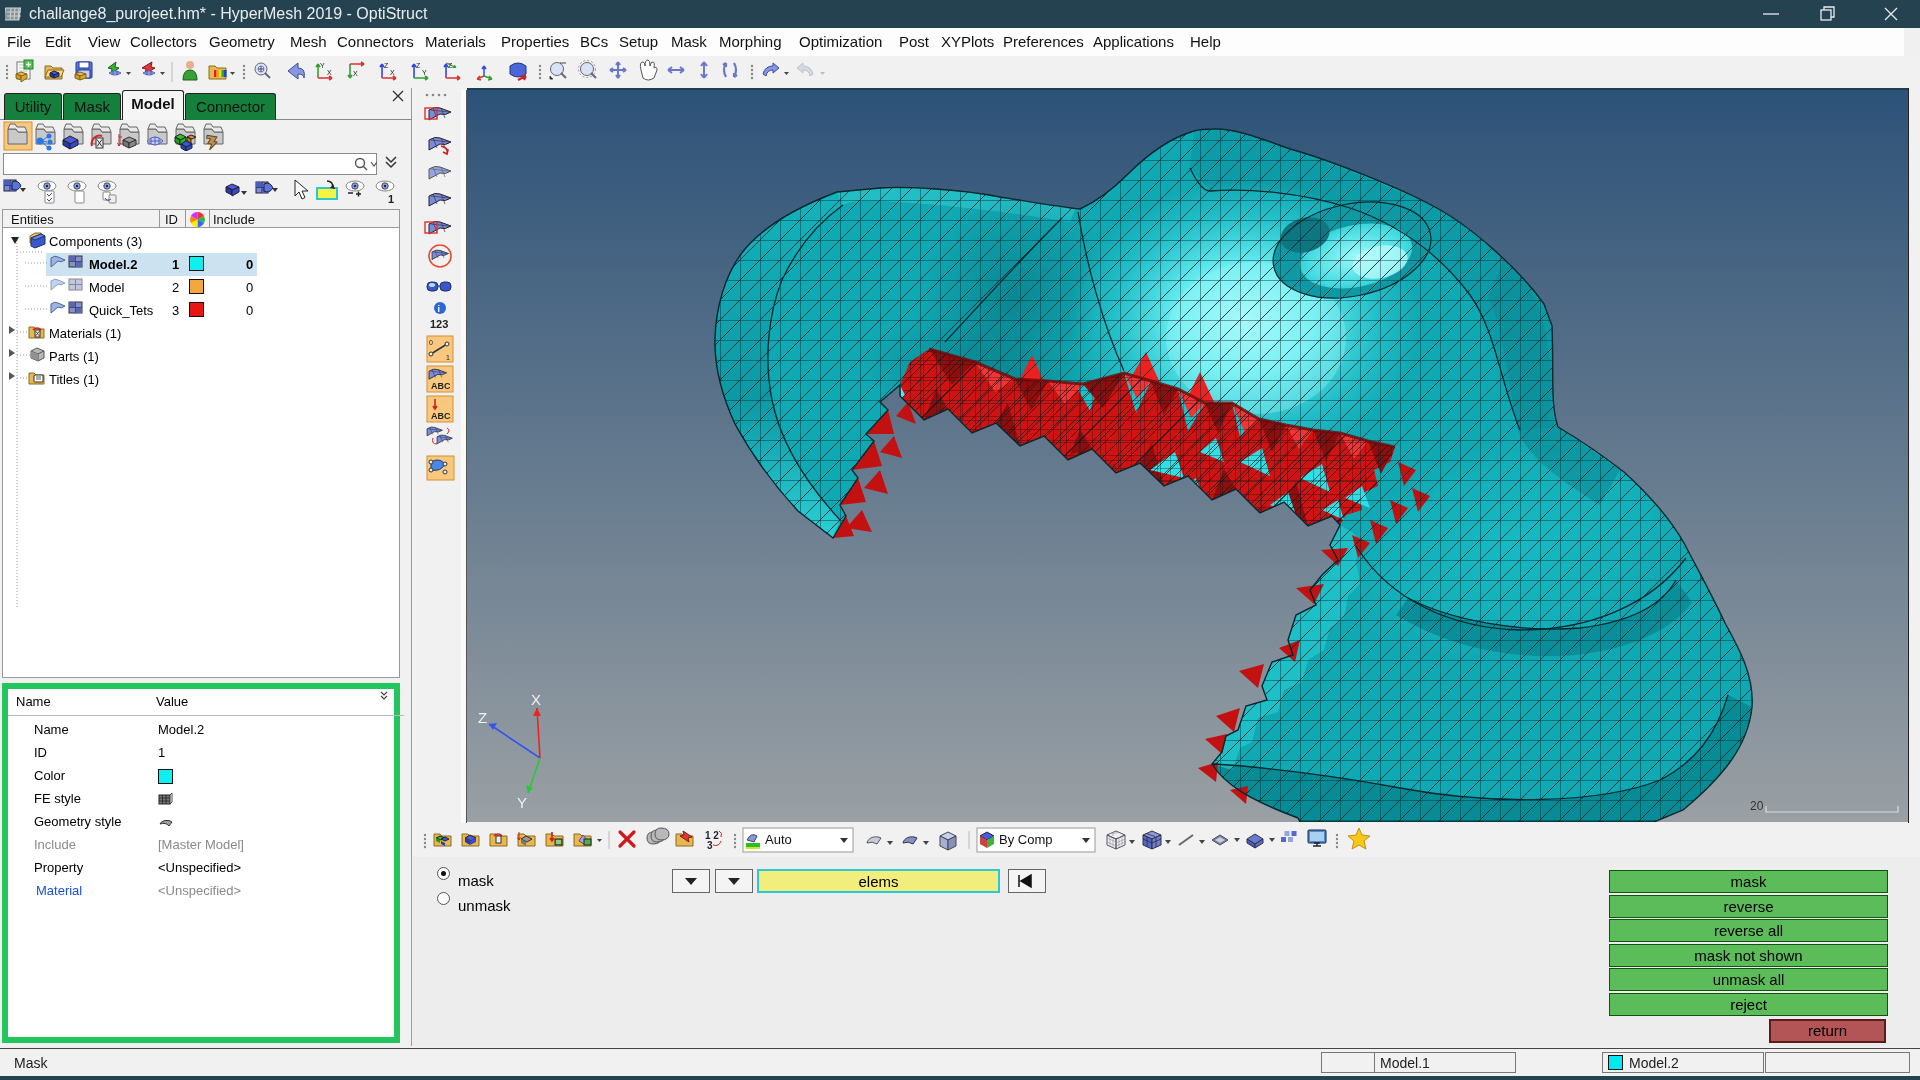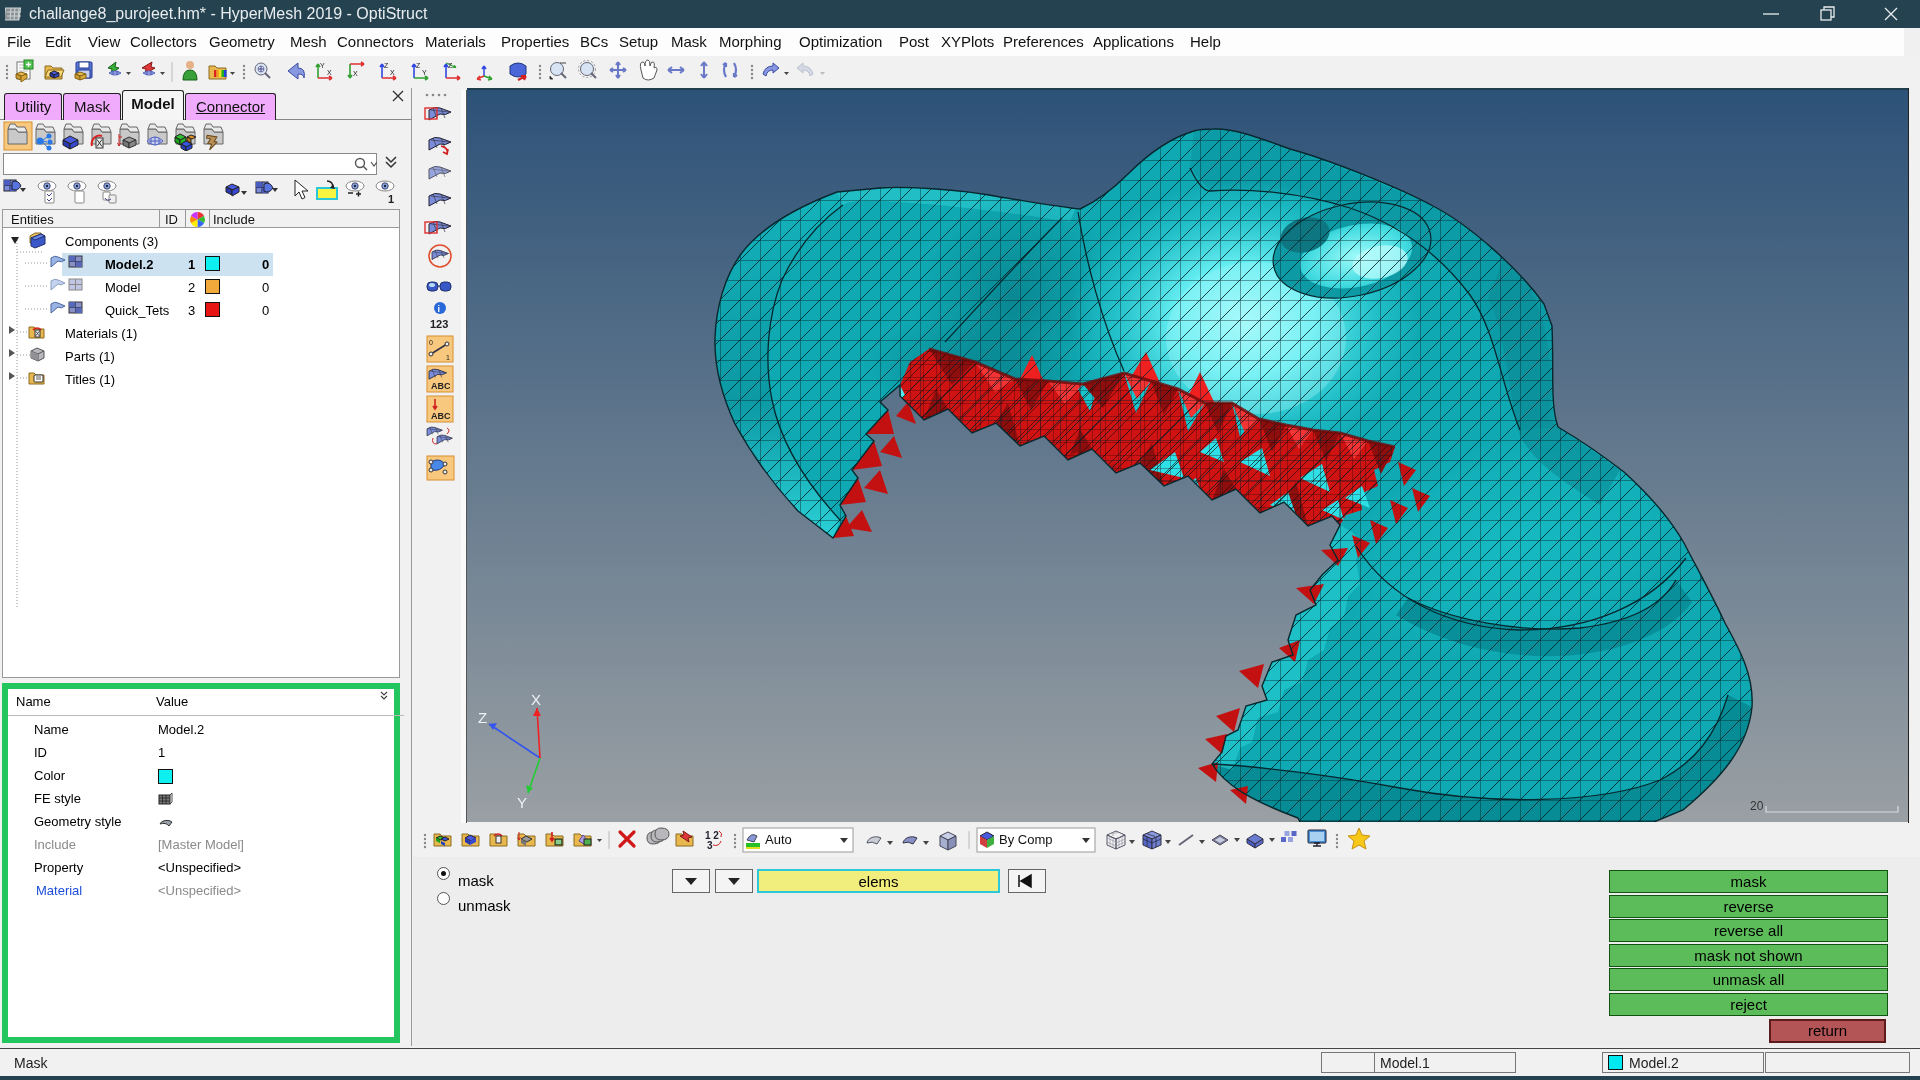--- a/index.html
+++ b/index.html
@@ -5,26 +5,26 @@
 html,body{margin:0;padding:0;width:1920px;height:1080px;overflow:hidden;
  font-family:"Liberation Sans",sans-serif;background:#f0f0f0;}
 *{box-sizing:border-box;}
 .abs{position:absolute;}
 #titlebar{position:absolute;left:0;top:0;width:1920px;height:28px;background:#24424f;color:#e9edef;font-size:16px;}
 #titlebar .ttext{position:absolute;left:29px;top:5px;}
 #menubar{position:absolute;left:0;top:28px;width:1904px;height:28px;background:#fdfdfd;color:#111;font-size:15px;}
 #menubar span{position:absolute;top:5px;}
 #toolbar{position:absolute;left:0;top:56px;width:1920px;height:32px;background:#f1f1f1;}
 #leftpanel{position:absolute;left:0;top:88px;width:412px;height:958px;background:#f1f1f1;border-right:1px solid #9a9a9a;}
-.tab{position:absolute;top:5px;height:27px;background:#f0abfc;border:1px solid #222;border-bottom:none;border-radius:3px 3px 0 0;font-size:15px;color:#111;text-align:center;padding-top:4px;}
+.tab{position:absolute;top:5px;height:27px;background:#15803d;border:1px solid #222;border-bottom:none;border-radius:3px 3px 0 0;font-size:15px;color:#111;text-align:center;padding-top:4px;}
 #tabrow{position:absolute;left:0;top:0;width:412px;height:32px;border-bottom:1px solid #888;}
 #searchbox{position:absolute;left:3px;top:65px;width:374px;height:22px;background:#fff;border:1px solid #8a8a8a;}
 #treehdr{position:absolute;left:2px;top:121px;width:398px;height:19px;background:#f1f1f1;border:1px solid #999;font-size:13px;color:#111;}
 #tree{position:absolute;left:2px;top:140px;width:398px;height:450px;background:#fff;border:1px solid #999;border-top:none;font-size:13px;color:#000;}
-.trow{position:absolute;left:0;width:396px;height:23px;margin-left:16px;}
+.trow{position:absolute;left:0;width:396px;height:23px;}
 #props{position:absolute;left:2px;top:595px;width:398px;height:360px;background:#fff;border:6px solid #22c55e;font-size:13px;color:#000;}
 #vtools{position:absolute;left:413px;top:88px;width:54px;height:735px;background:#f1f1f1;}
 #viewport{position:absolute;left:467px;top:88px;width:1441px;height:734px;border-top:2px solid #1e3d4d;background:linear-gradient(#2d5278,#62788d 49%,#9aa0a4);}
 #rightstrip{position:absolute;left:1908px;top:88px;width:12px;height:735px;background:#f1f1f1;border-left:1px solid #222;}
 #modelinfo{position:absolute;right:6px;top:8px;color:#f2f4f6;font-size:15px;}
 #btoolbar{position:absolute;left:413px;top:823px;width:1507px;height:34px;background:#f1f1f1;}
 #bpanel{position:absolute;left:413px;top:857px;width:1507px;height:189px;background:#ededed;font-size:15px;color:#000;}
 #bpanel .gbtn{position:absolute;left:1196px;width:279px;height:23px;background:#5cbc5a;border:1px solid #115411;text-align:center;font-size:15px;padding-top:2px;}
 #statusbar{position:absolute;left:0;top:1048px;width:1920px;height:28px;background:#f1f1f1;border-top:1px solid #444;font-size:14px;color:#222;}
 .sbox{position:absolute;top:3px;height:21px;border:1px solid #777;background:#f1f1f1;}
@@ -226,21 +226,21 @@
         <path d="M17 12 q-2 -8 -10 -8 l0 -3 -6 5 6 5 0 -3 q6 0 7 6 Z" fill="#b8c0d8" stroke="#8890a8"></path>
         <path d="M24 10 l5 0 -2.5 3 Z" fill="#888"></path>
       </g>
  </svg>
 </div>
 <div id="leftpanel">
  <div id="tabrow">
   <div class="tab" style="left:4px;width:58px;">Utility</div>
   <div class="tab" style="left:63px;width:58px;">Mask</div>
   <div class="tab" style="left:122px;width:62px;font-weight:bold;top:2px;height:30px;background:#f5f5f5;">Model</div>
-  <div class="tab" style="left:185px;width:91px;text-decoration:underline;">Connector</div>
+  <div class="tab" style="left:185px;width:91px;">Connector</div>
   <svg class="abs" style="left:392px;top:2px" width="12" height="12" viewBox="0 0 12 12" stroke="#333" stroke-width="1.4">
         <path d="M1 1 l10 10 M11 1 l-10 10"></path>
       </svg>
  </div>
  <div id="iconrow1">
   <svg class="abs" style="left:3px;top:33px" width="400" height="30" viewBox="0 0 400 30">
    <rect x="1" y="1" width="28" height="28" fill="#f8c87e" stroke="#d89030"></rect>
    <g id="fold">
           <path d="M5 8 l8 0 2 3 9 0 0 12 -19 0 Z" fill="#c9c9c9" stroke="#666"></path>
           <path d="M5 8 l8 0 2 3 9 0 -2 -5 -8 0 -2 -3 -5 0 Z" fill="#e9e9e9" stroke="#666"></path>

